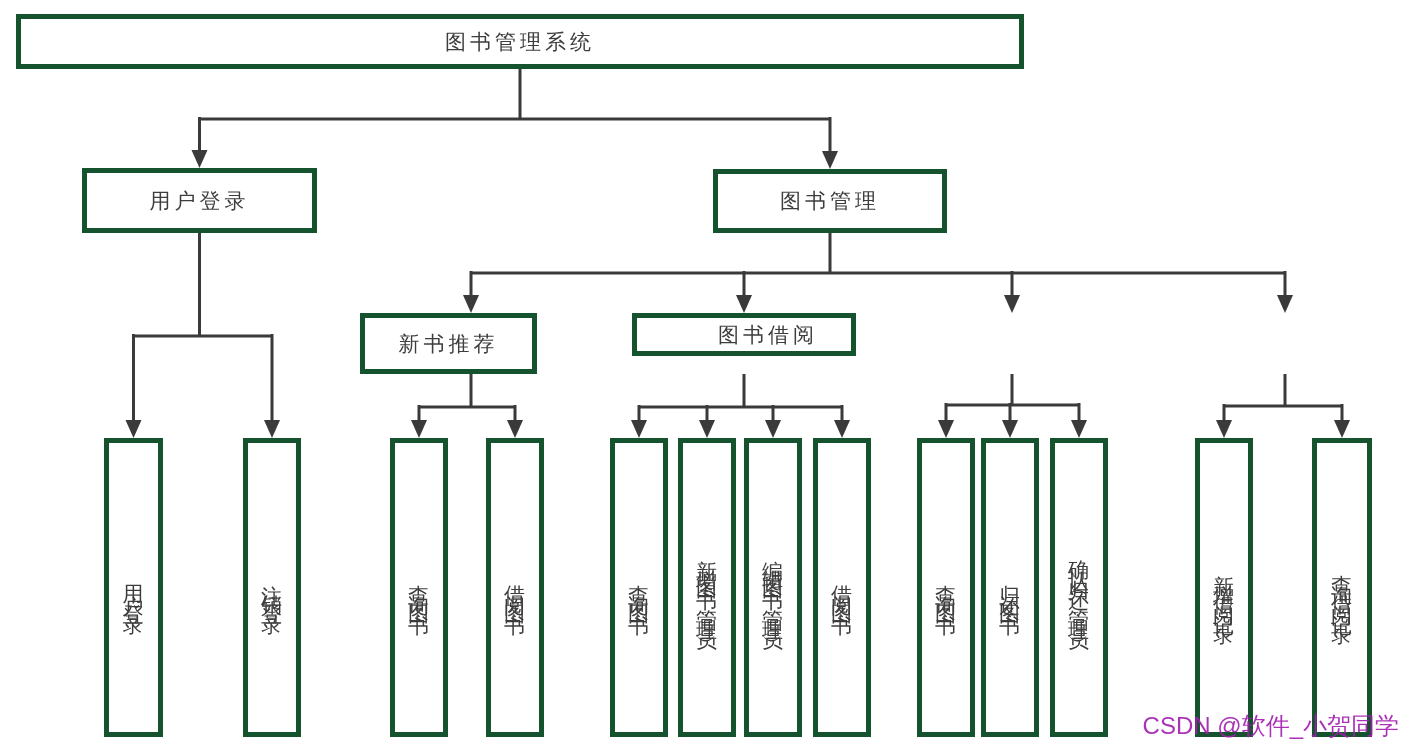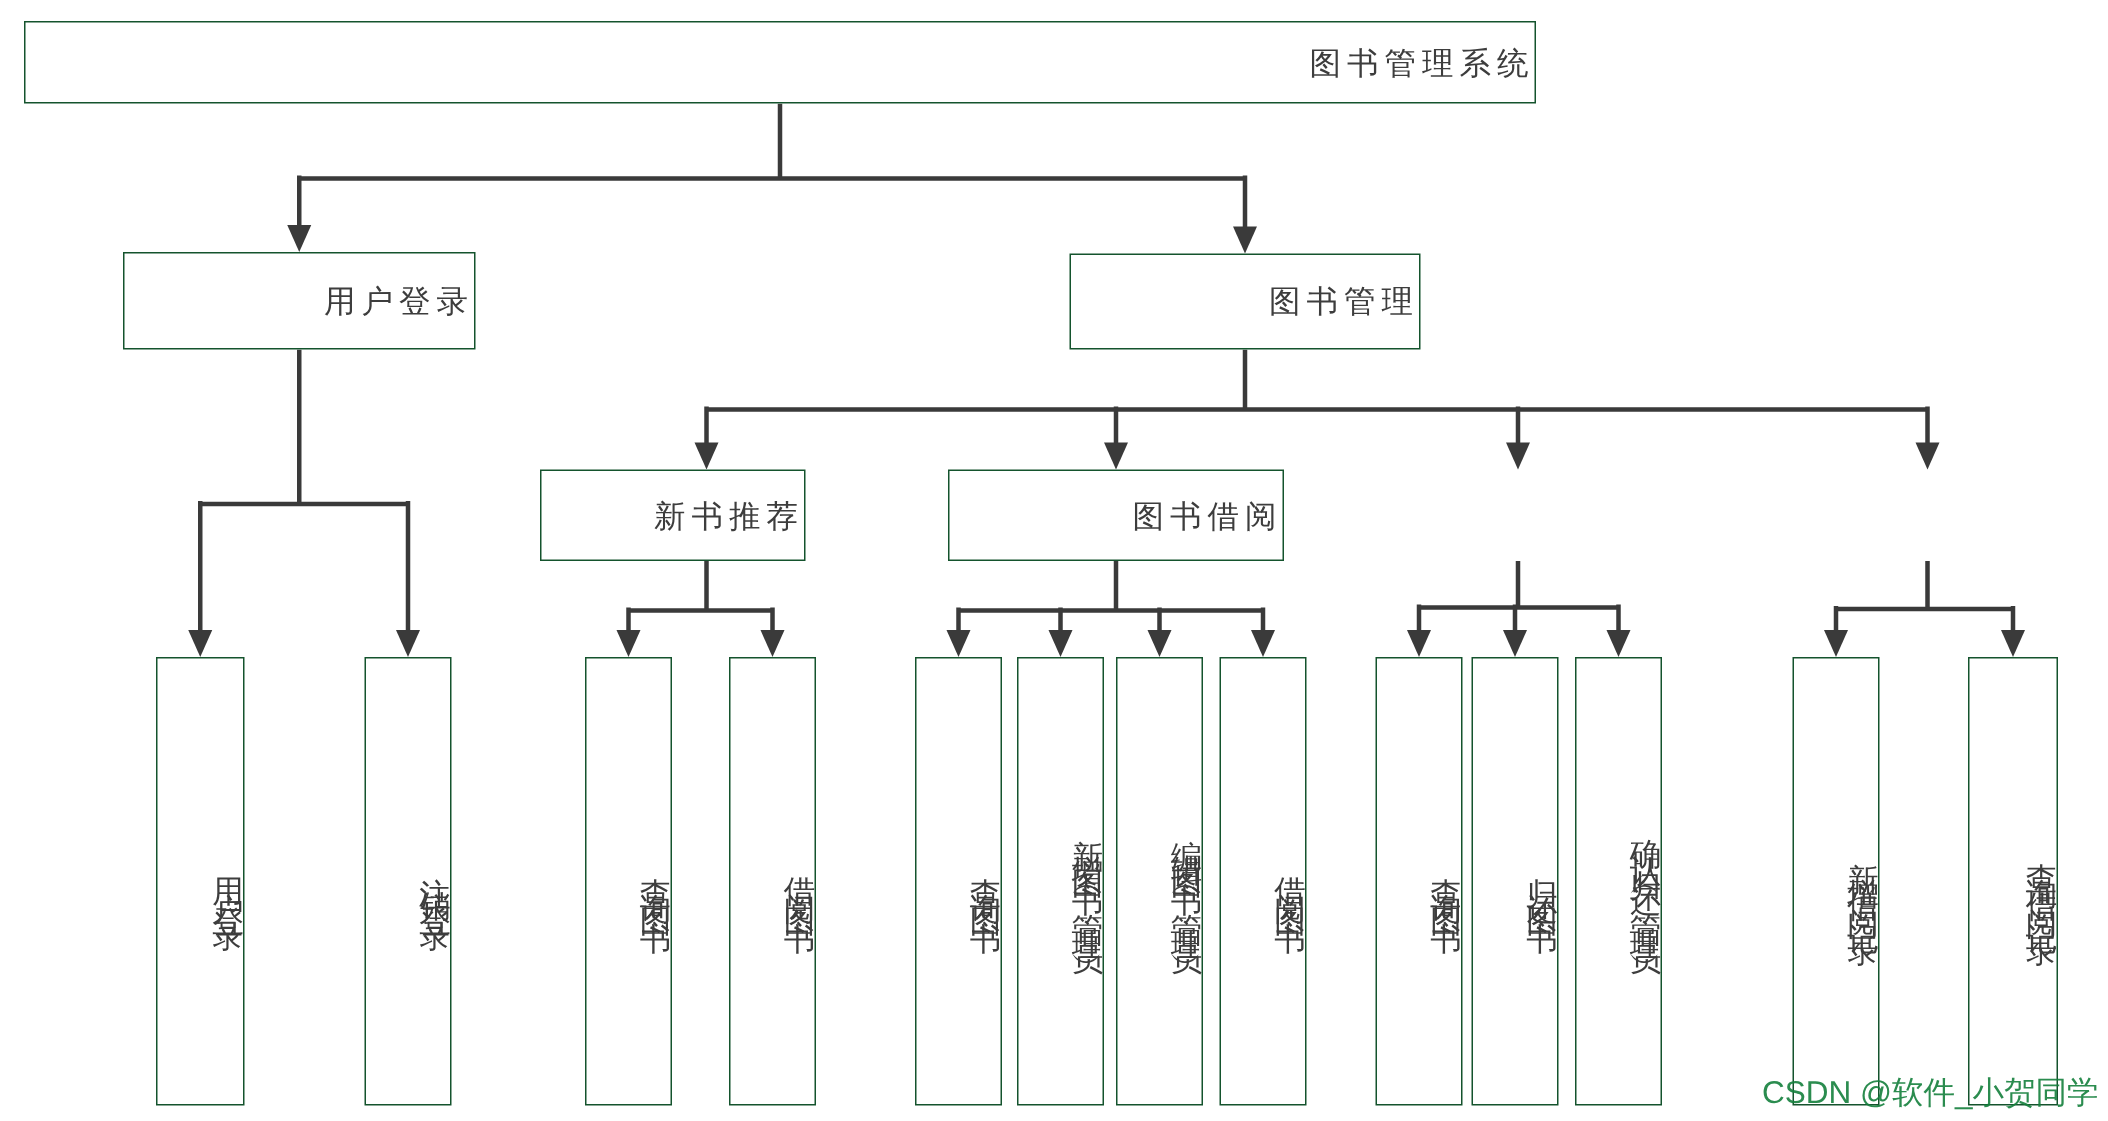--- a/index.html
+++ b/index.html
@@ -7,23 +7,23 @@
     position:relative;
     width:1405px;height:747px;
     background:#ffffff;
     font-family:"Liberation Sans","DejaVu Sans",sans-serif;
     overflow:hidden;
   }
   #wires{position:absolute;left:0;top:0;pointer-events:none;}
   .box{
     position:absolute;
     box-sizing:border-box;
-    border:1px solid #14532d;
+    border:5px solid #14532d;
     background:#ffffff;
-    display:flex;align-items:center;justify-content:flex-end;
+    display:flex;align-items:center;justify-content:center;
     color:#3d3d3d;
   }
   .h-label{
     font-size:21px;
     letter-spacing:4px;
     white-space:nowrap;
     color:#3d3d3d;
   }
   .v-label{
     writing-mode:vertical-rl;
@@ -31,22 +31,22 @@
     font-size:21px;
     line-height:1;
     letter-spacing:10px;
     white-space:nowrap;
     color:#3d3d3d;
   }
   .leaf{top:438px;height:299px;}
   #watermark{
     position:absolute;
     right:6px;bottom:5px;
-    font-size:21px;
-    color:#15803d;
+    font-size:24px;
+    color:#a21caf;
     opacity:.9;
     white-space:nowrap;
     z-index:5;
   }
 </style>
 </head>
 <body>
 
 <div id="stage">
 
@@ -118,21 +118,21 @@
   <div class="box" style="left:82px;top:168px;width:235px;height:65px;">
     <span class="h-label">用户登录</span>
   </div>
   <div class="box" style="left:713px;top:169px;width:234px;height:64px;">
     <span class="h-label">图书管理</span>
   </div>
 
   <div class="box" style="left:360px;top:313px;width:177px;height:61px;">
     <span class="h-label">新书推荐</span>
   </div>
-  <div class="box" style="left:632px;top:313px;width:224px;height:61px;padding-left:48px;">
+  <div class="box" style="left:632px;top:313px;width:224px;height:43px;padding-left:48px;">
     <span class="h-label">图书借阅</span>
   </div>
 
   <div class="box leaf" style="left:104px;width:59px;">
     <span class="v-label">用户登录</span>
   </div>
   <div class="box leaf" style="left:243px;width:58px;">
     <span class="v-label">注销登录</span>
   </div>
 

